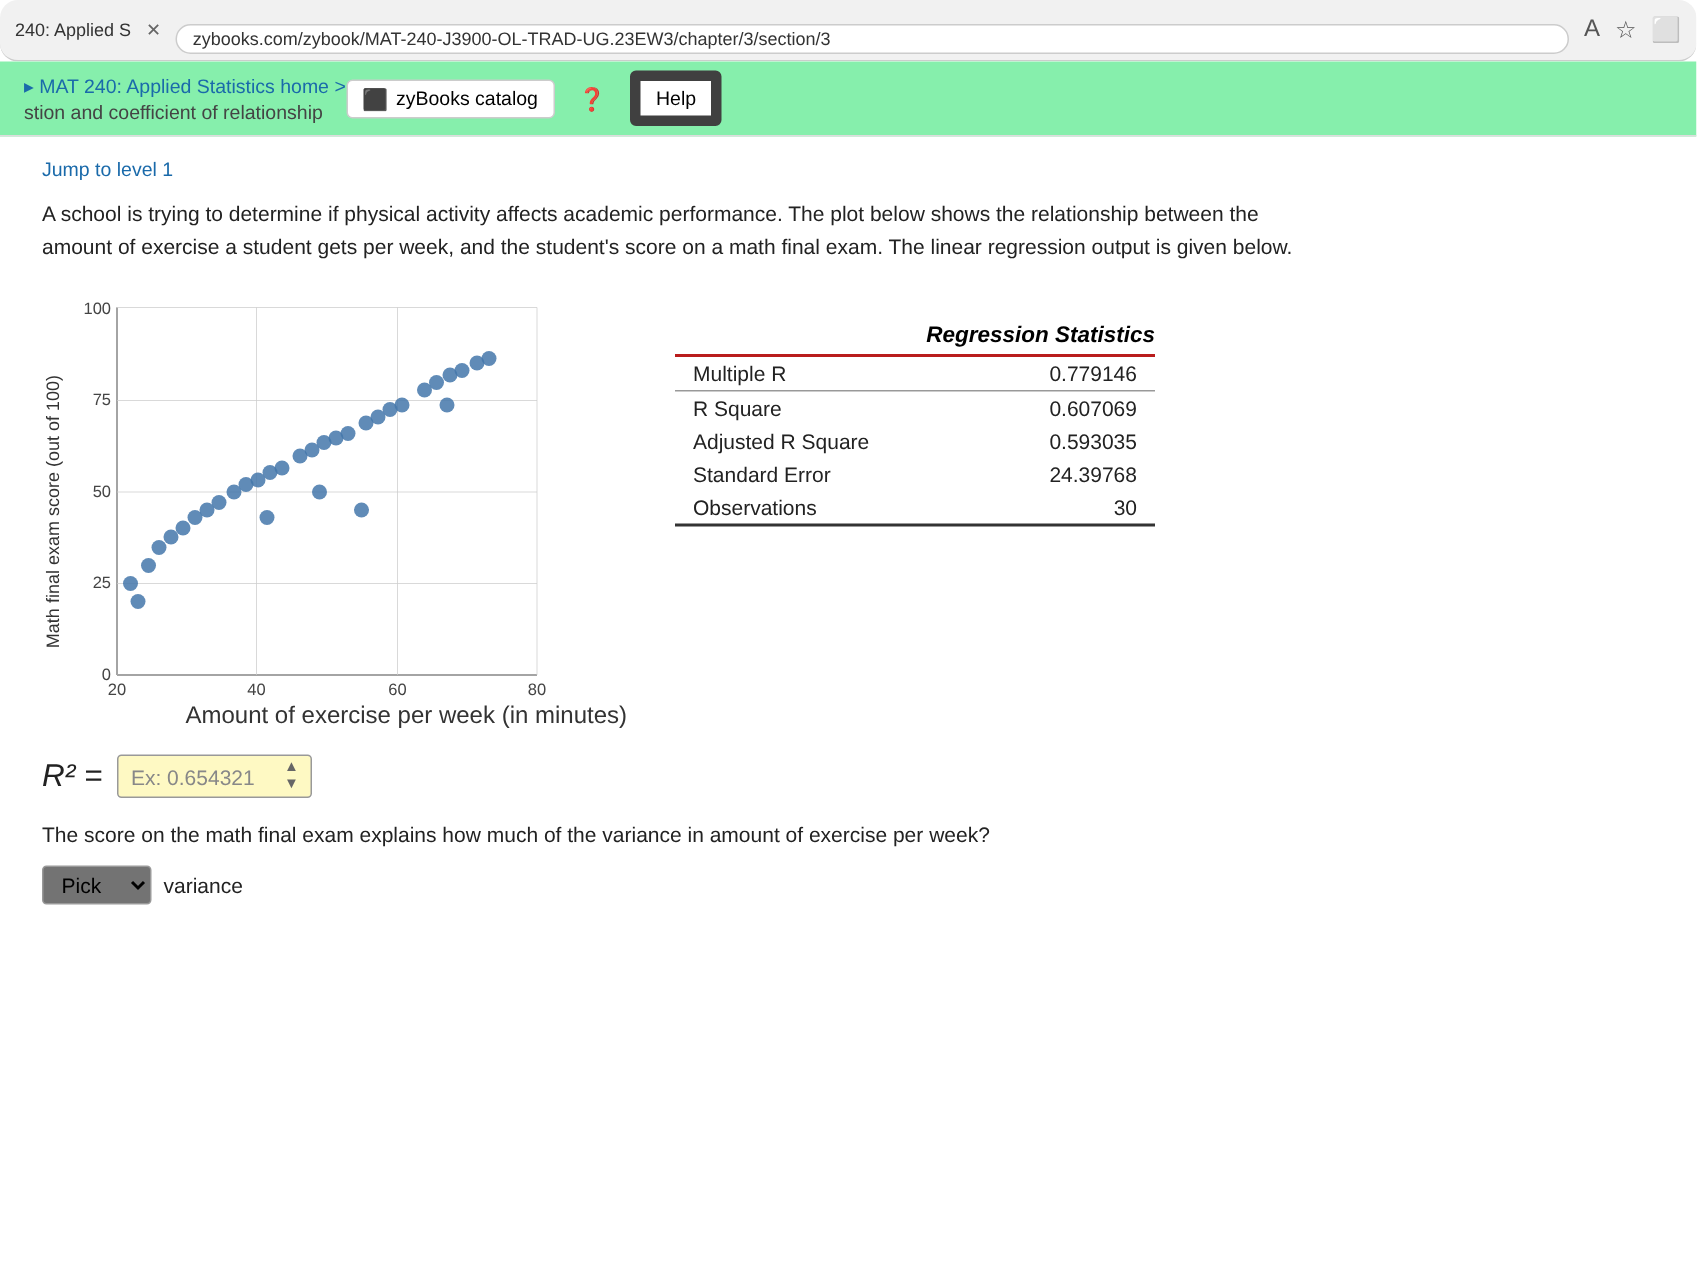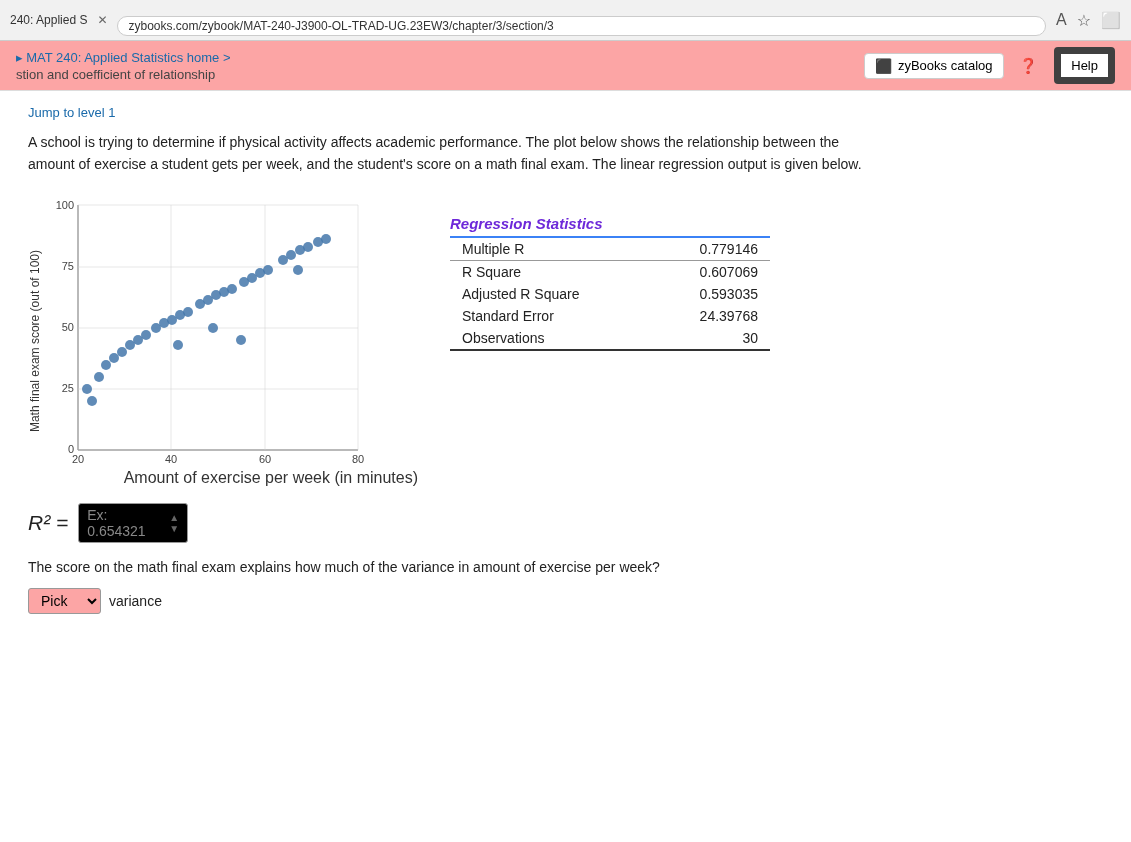--- a/index.html
+++ b/index.html
@@ -16,20 +16,21 @@
     
     .browser-bar {
       background: #f1f1f1;
       border-bottom: 1px solid #ccc;
       padding: 4px 10px;
       display: flex;
       align-items: center;
       gap: 10px;
       font-size: 13px;
       color: #333;
+      border-radius: 12px;
     }
     .browser-url {
       flex: 1;
       background: #fff;
       border: 1px solid #ccc;
       border-radius: 12px;
       padding: 2px 10px;
       font-size: 12px;
       color: #333;
       margin-top: 12px;
@@ -37,26 +38,26 @@
     .browser-icons {
       display: flex;
       gap: 10px;
       align-items: center;
       font-size: 16px;
       color: #555;
     }
 
     
     .nav-bar {
-      background: #fca5a5;
+      background: #86efac;
       border-bottom: 1px solid #ddd;
       padding: 6px 16px;
       display: flex;
       align-items: center;
-      justify-content: space-between;
+      justify-content: flex-start;
       font-size: 13px;
     }
     .nav-left {
       display: flex;
       flex-direction: column;
       gap: 2px;
     }
     .nav-breadcrumb {
       font-size: 13px;
       color: #1a6aaa;
@@ -155,30 +156,30 @@
     .regression-table {
       border-collapse: collapse;
       font-size: 14px;
       min-width: 320px;
       margin-top: 10px;
     }
     .regression-table caption {
       font-style: italic;
       font-weight: bold;
       font-size: 15px;
-      text-align: left;
+      text-align: right;
       padding-bottom: 4px;
-      color: #6d28d9;
+      color: #000000;
     }
     .regression-table td {
       padding: 3px 12px;
       color: #222;
     }
     .regression-table tr:first-child td {
-      border-top: 2px solid #3b82f6;
+      border-top: 2px solid #b91c1c;
       border-bottom: 1px solid #999;
     }
     .regression-table tr:last-child td {
       border-bottom: 2px solid #333;
     }
     .regression-table td:last-child {
       text-align: right;
     }
 
     
@@ -191,25 +192,25 @@
     }
     .r2-label {
       font-size: 21px;
       font-style: italic;
     }
     .r2-input-box {
       border: 1px solid #999;
       border-radius: 3px;
       padding: 3px 8px;
       font-size: 14px;
-      width: 110px;
+      width: 130px;
       display: flex;
       align-items: center;
       justify-content: space-between;
-      background: #000000;
+      background: #fef9c3;
       cursor: pointer;
     }
     .r2-input-spinner {
       display: flex;
       flex-direction: column;
       font-size: 10px;
       color: #666;
       line-height: 1;
       gap: 1px;
     }
@@ -225,21 +226,21 @@
       display: flex;
       align-items: center;
       gap: 8px;
       font-size: 14px;
     }
     .pick-select {
       border: 1px solid #999;
       border-radius: 3px;
       padding: 3px 8px;
       font-size: 14px;
-      background: #fca5a5;
+      background: #737373;
       cursor: pointer;
       min-width: 70px;
     }
   </style>
 </head>
 <body>
 
 <div class="browser-bar">
   <span style="font-size:12px; color:#333;">240: Applied S</span>
   <span style="font-size:12px; color:#666; cursor:pointer;">✕</span>

